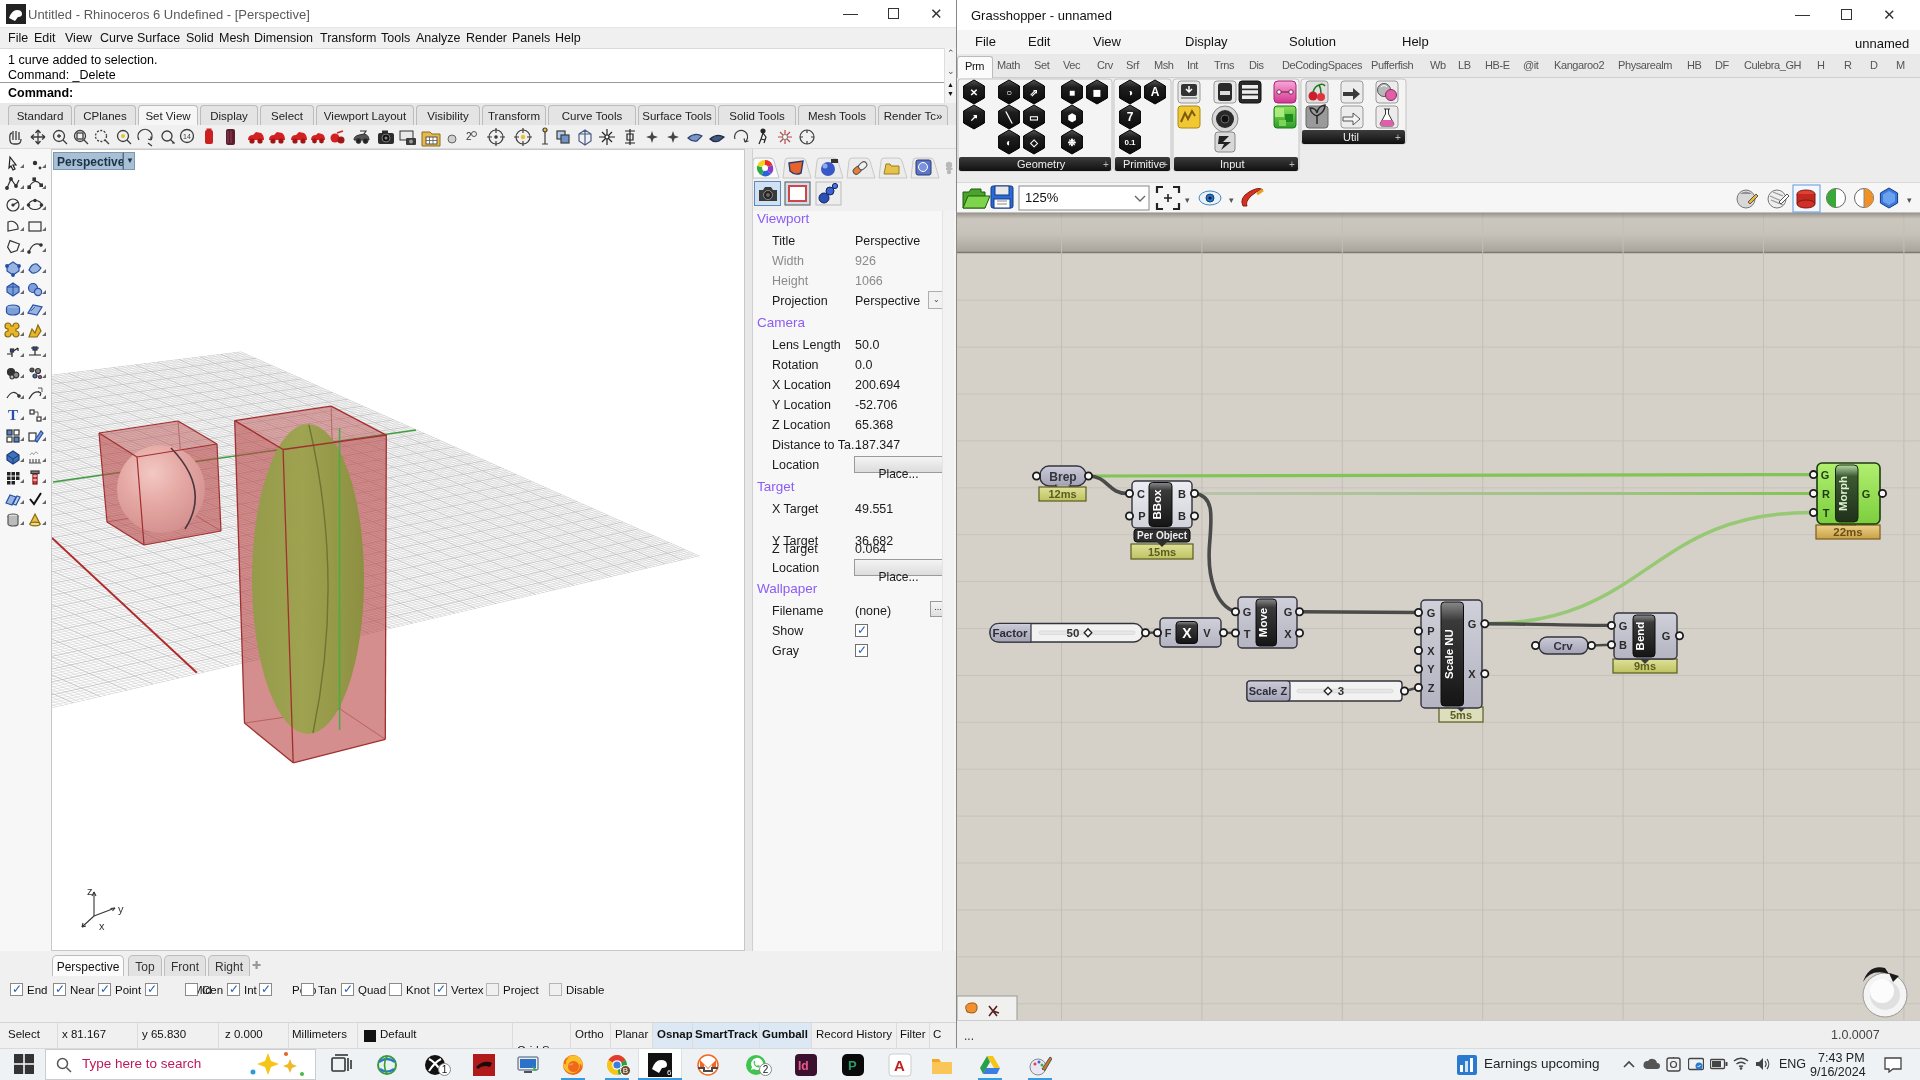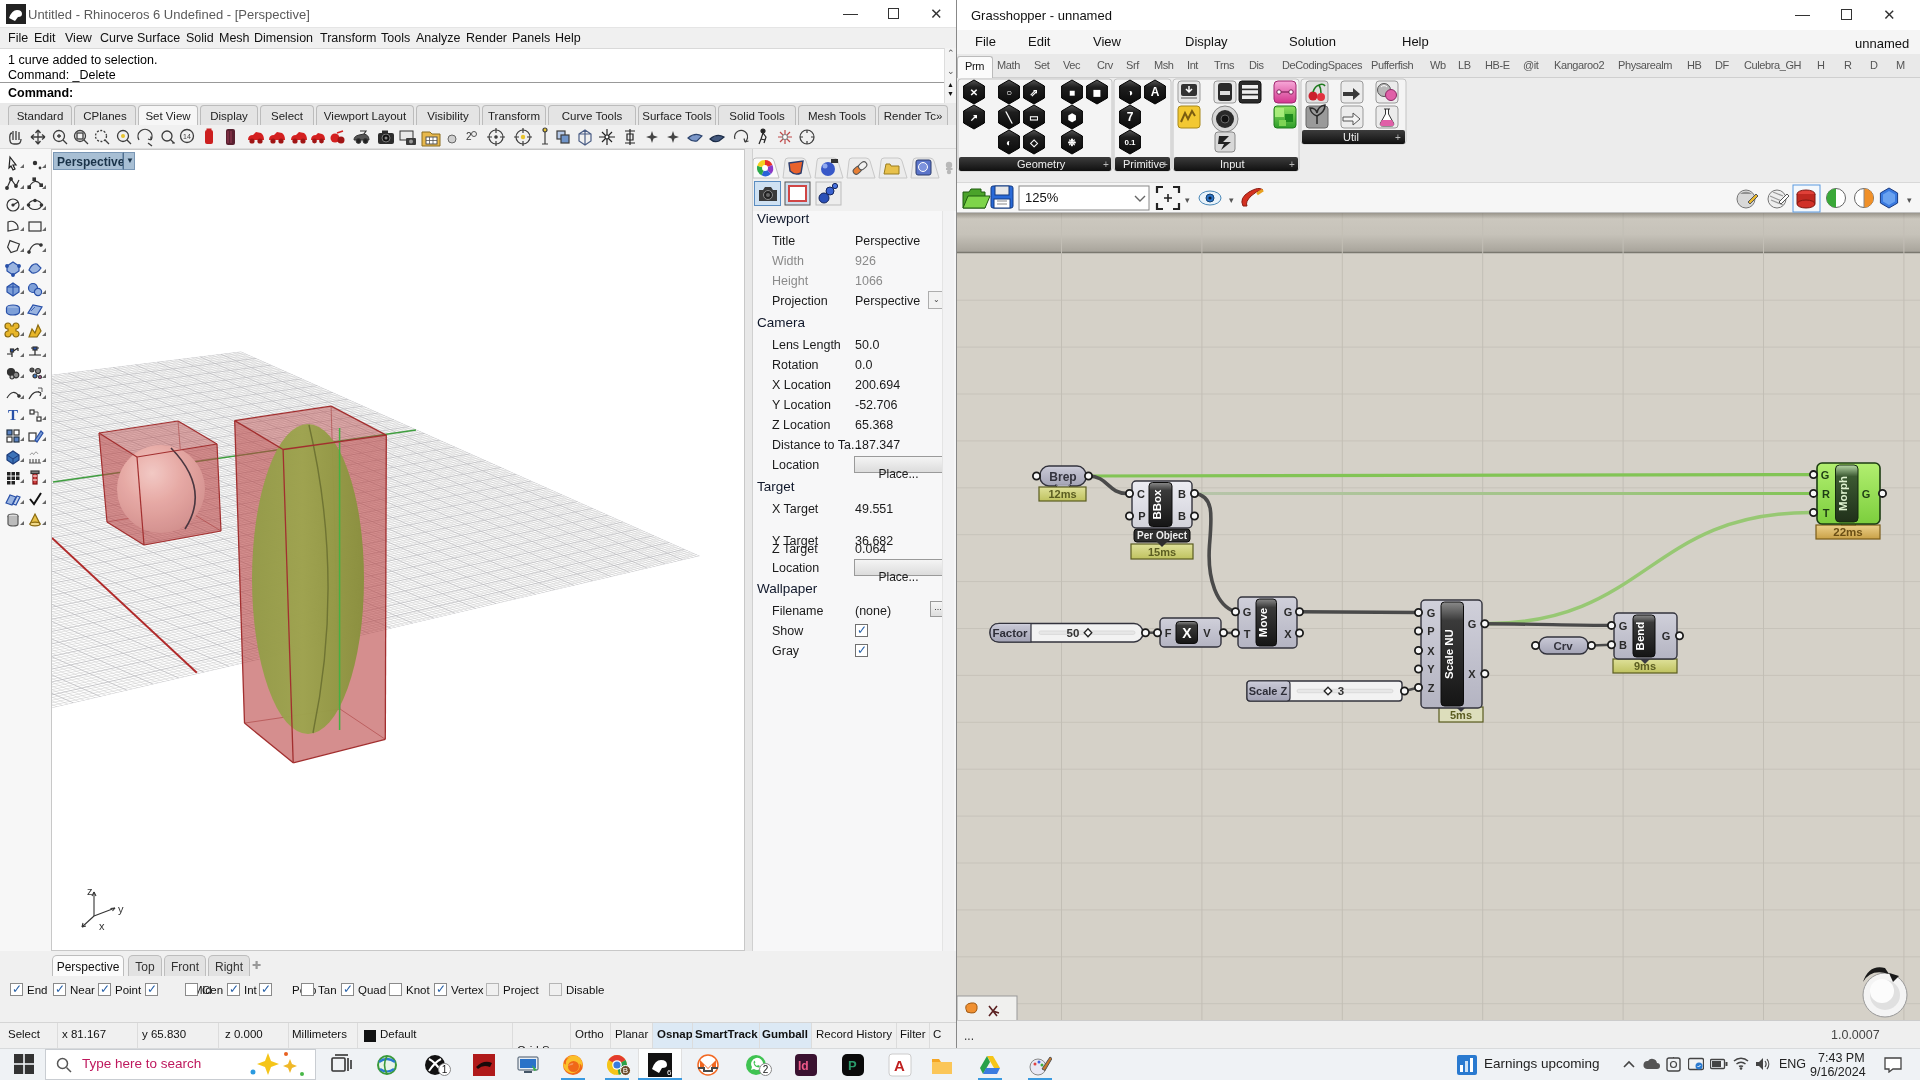--- a/index.html
+++ b/index.html
@@ -815,21 +815,21 @@
     <div class="abs" style="left:71px;top:2px;width:12px;height:18px;background:#a8bfd4;border:1px solid #7a97b5;border-left:1px solid #51708e;">
         <span class="tx" style="left:2px;top:3px;font-size:8px;color:#1a3349;">▼</span>
       </div>
   </div>
 
   <div class="abs" style="left:745px;top:149px;width:211px;height:871px;background:#ececef;" id="rpanel">
     <style>
       .prow { position:absolute; left:13px; width:184px; height:20px; font-size:12.5px; color:#1a1a1a; }
       .plab { position:absolute; left:14px; top:3px; }
       .pval { position:absolute; left:97px; top:3px; }
-      .phdr { position:absolute; left:12px; font-size:13.5px; color:#0f172a; }
+      .phdr { position:absolute; left:12px; font-size:13.5px; color:#8b5cf6; }
       .pbtn { position:absolute; left:96px; top:1px; width:89px; height:17px; background:linear-gradient(#f4f4f4,#dcdcdc); border:1px solid #9a9a9a; text-align:center; font-size:12px; padding-top:10px; }
       .pcheck { position:absolute; left:97px; top:3px; width:13px; height:13px; border:1px solid #707070; background:#fff; }
       .pcheck:after { content:"\2713"; position:absolute; left:1px; top:-2px; font-size:12px; color:#2a62a8; }
     </style>
 
     <div class="abs" style="left:0;top:0;width:8px;height:871px;background:#e8e8e8;border-right:1px solid #d0d0d0;"></div>
     <div class="abs" style="left:8px;top:0;width:203px;height:62px;background:#f0f0f0;"></div>
     <div class="abs" style="left:8px;top:62px;width:203px;height:759px;background:#f7f7f8;border-bottom:1px solid #d8d8d8;"></div>
 
     <svg class="abs" style="left:8px;top:8px" width="203" height="22" viewBox="0 0 203 22">

